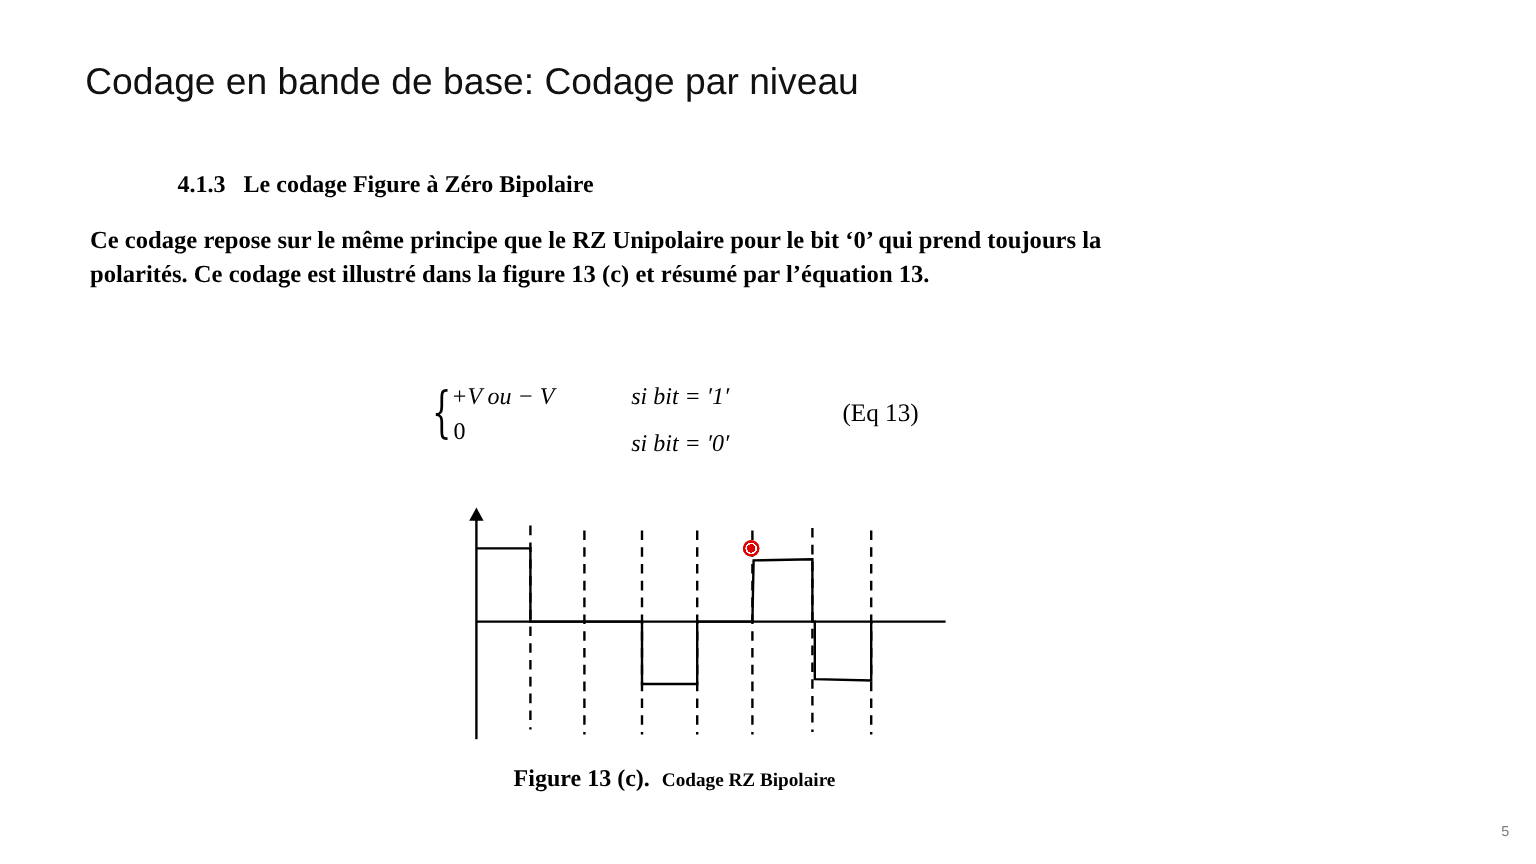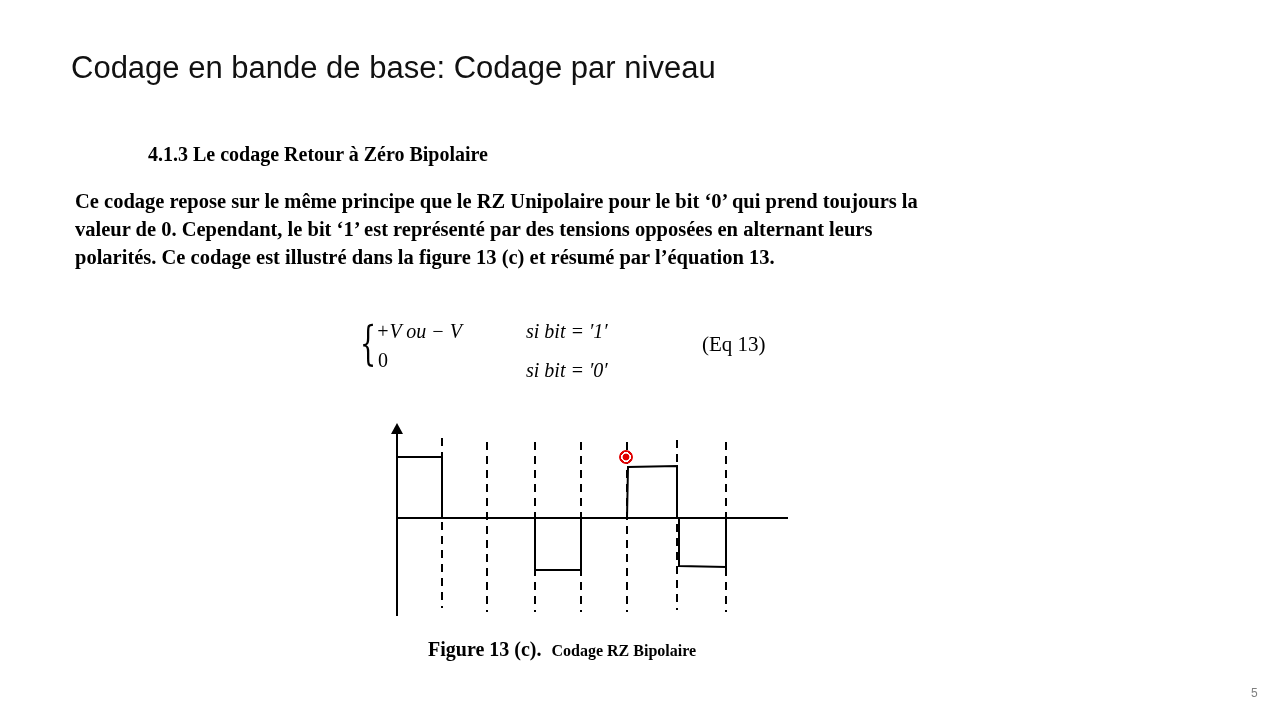--- a/index.html
+++ b/index.html
@@ -1,45 +1,44 @@
 <!DOCTYPE html>
 <html><head>
 <meta charset="utf-8">
 <style>
   html, body { margin:0; padding:0; }
   body { width:1280px; height:720px; background:#ffffff; position:relative; overflow:hidden; font-family:"Liberation Serif", serif; color:#000; }
   .slide-title { position:absolute; left:31px; top:50px; font-family:"Liberation Sans", sans-serif; font-size:31px; color:#111; white-space:nowrap;margin-left:40px; }
   .section { position:absolute; left:148px; top:143px; font-size:20px; font-weight:bold; white-space:nowrap; }
-  .section .num { }
+  .section .num { margin-right:10px; }
   .para { position:absolute; left:75px; top:187px; font-size:20.5px; line-height:28px; }
   .para div { white-space:nowrap;font-weight:bold; }
   .eq { position:absolute; left:360px; top:318px; font-size:20px; }
   .brace { position:absolute; left:0; top:2px; font-size:46px; line-height:46px; font-family:"DejaVu Serif", serif; transform:scaleX(0.55); transform-origin:left; }
   .eq-row { position:absolute; white-space:nowrap; font-style:italic; font-family:"Liberation Serif", serif; }
   .eq-label { position:absolute; left:342px; top:14px; font-style:normal; font-size:21px; white-space:nowrap;text-align:right; }
   .figure { position:absolute; left:385px; top:420px; }
   .caption { position:absolute; left:428px; top:638px; white-space:nowrap; font-weight:bold;text-align:right; }
   .caption .cap-main { font-size:20px; }
   .caption .cap-sub { font-size:16px; margin-left:6px; }
   .page-num { position:absolute; left:1251px; top:686px; font-family:"Liberation Sans", sans-serif; font-size:12px; color:#7f7f7f; }
   .cursor { position:absolute; left:619px; top:450px; width:14px; height:14px; border-radius:50%; background:radial-gradient(circle, #e00000 0 35%, #ffffff 36% 48%, #e00000 49% 70%, rgba(255,80,80,0.25) 71%); }
 </style>
 </head>
 <body>
 
 <div class="slide-title">Codage en bande de base: Codage par niveau</div>
 
 <div class="section">
   <span class="num">4.1.3</span>
-  <span>Le codage Retour à Zéro Bipolaire</span>
+  <span>Le codage Figure à Zéro Bipolaire</span>
 </div>
 
 <div class="para">
   <div>Ce codage repose sur le même principe que le RZ Unipolaire pour le bit ‘0’ qui prend toujours la</div>
-  <div>valeur de 0. Cependant, le bit ‘1’ est représenté par des tensions opposées en alternant leurs</div>
   <div>polarités. Ce codage est illustré dans la figure 13 (c) et résumé par l’équation 13.</div>
 </div>
 
 <div class="eq">
   <span class="brace">{</span>
   <span class="eq-row" style="left:16px; top:2px;">+V  ou − V</span>
   <span class="eq-row" style="left:166px; top:2px;">si bit = ′1′</span>
   <span class="eq-row" style="left:18px; top:31px; font-style:normal;">0</span>
   <span class="eq-row" style="left:166px; top:41px;">si bit = ′0′</span>
   <span class="eq-label">(Eq 13)</span>

